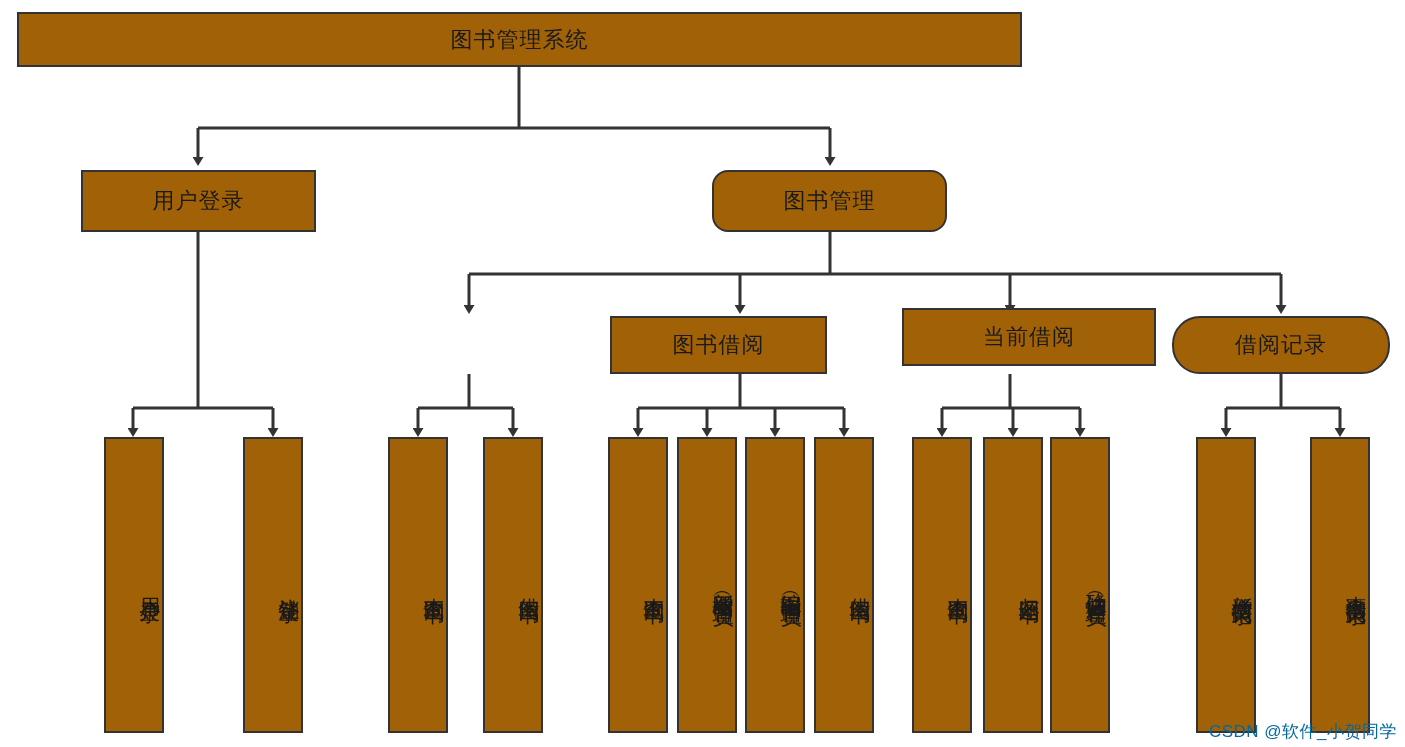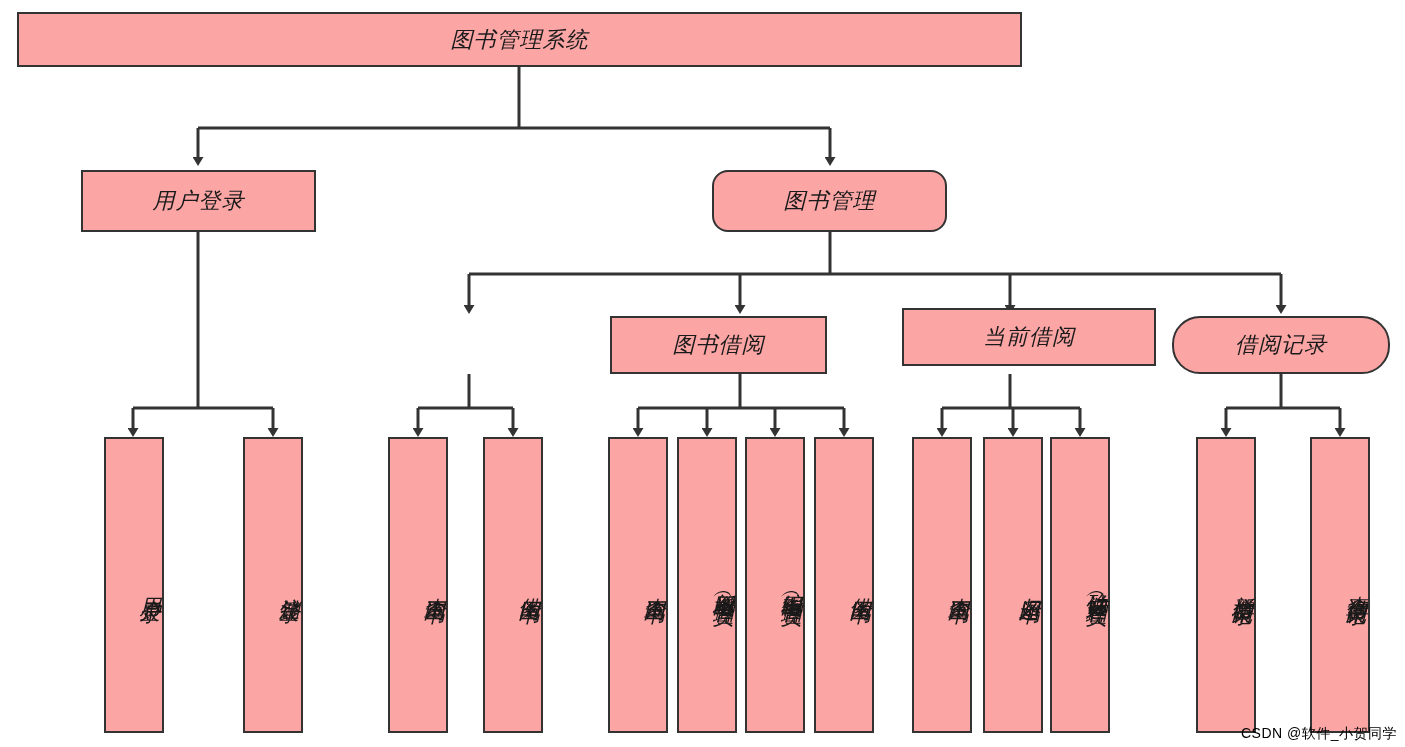--- a/index.html
+++ b/index.html
@@ -14,26 +14,25 @@
     position: relative;
     width: 1405px;
     height: 747px;
     background: #ffffff;
     overflow: hidden;
   }
   .node {
     position: absolute;
     box-sizing: border-box;
     border: 2px solid #333333;
-    background: #fca5a5;
+    background: #a16207;
     display: flex;
     align-items: center;
     justify-content: center;
     color: #1a1a1a;
-    font-style: italic;
   }
   .node.horiz {
     font-size: 22px;
     letter-spacing: 1px;
   }
   .node.vert {
     writing-mode: vertical-rl;
     text-orientation: upright;
     font-size: 21px;
     line-height: 1.12;
@@ -54,22 +53,22 @@
     left: 0;
     top: 0;
     width: 1405px;
     height: 747px;
     pointer-events: none;
   }
   .watermark {
     position: absolute;
     right: 8px;
     bottom: 4px;
-    font-size: 14px;
-    color: #000000;
+    font-size: 17px;
+    color: #0369a1;
     white-space: nowrap;
     letter-spacing: 0.5px;
   }
 </style>
 </head>
 <body>
 
 <div id="canvas">
 
   <svg class="edges" viewBox="0 0 1405 747" xmlns="http://www.w3.org/2000/svg">

